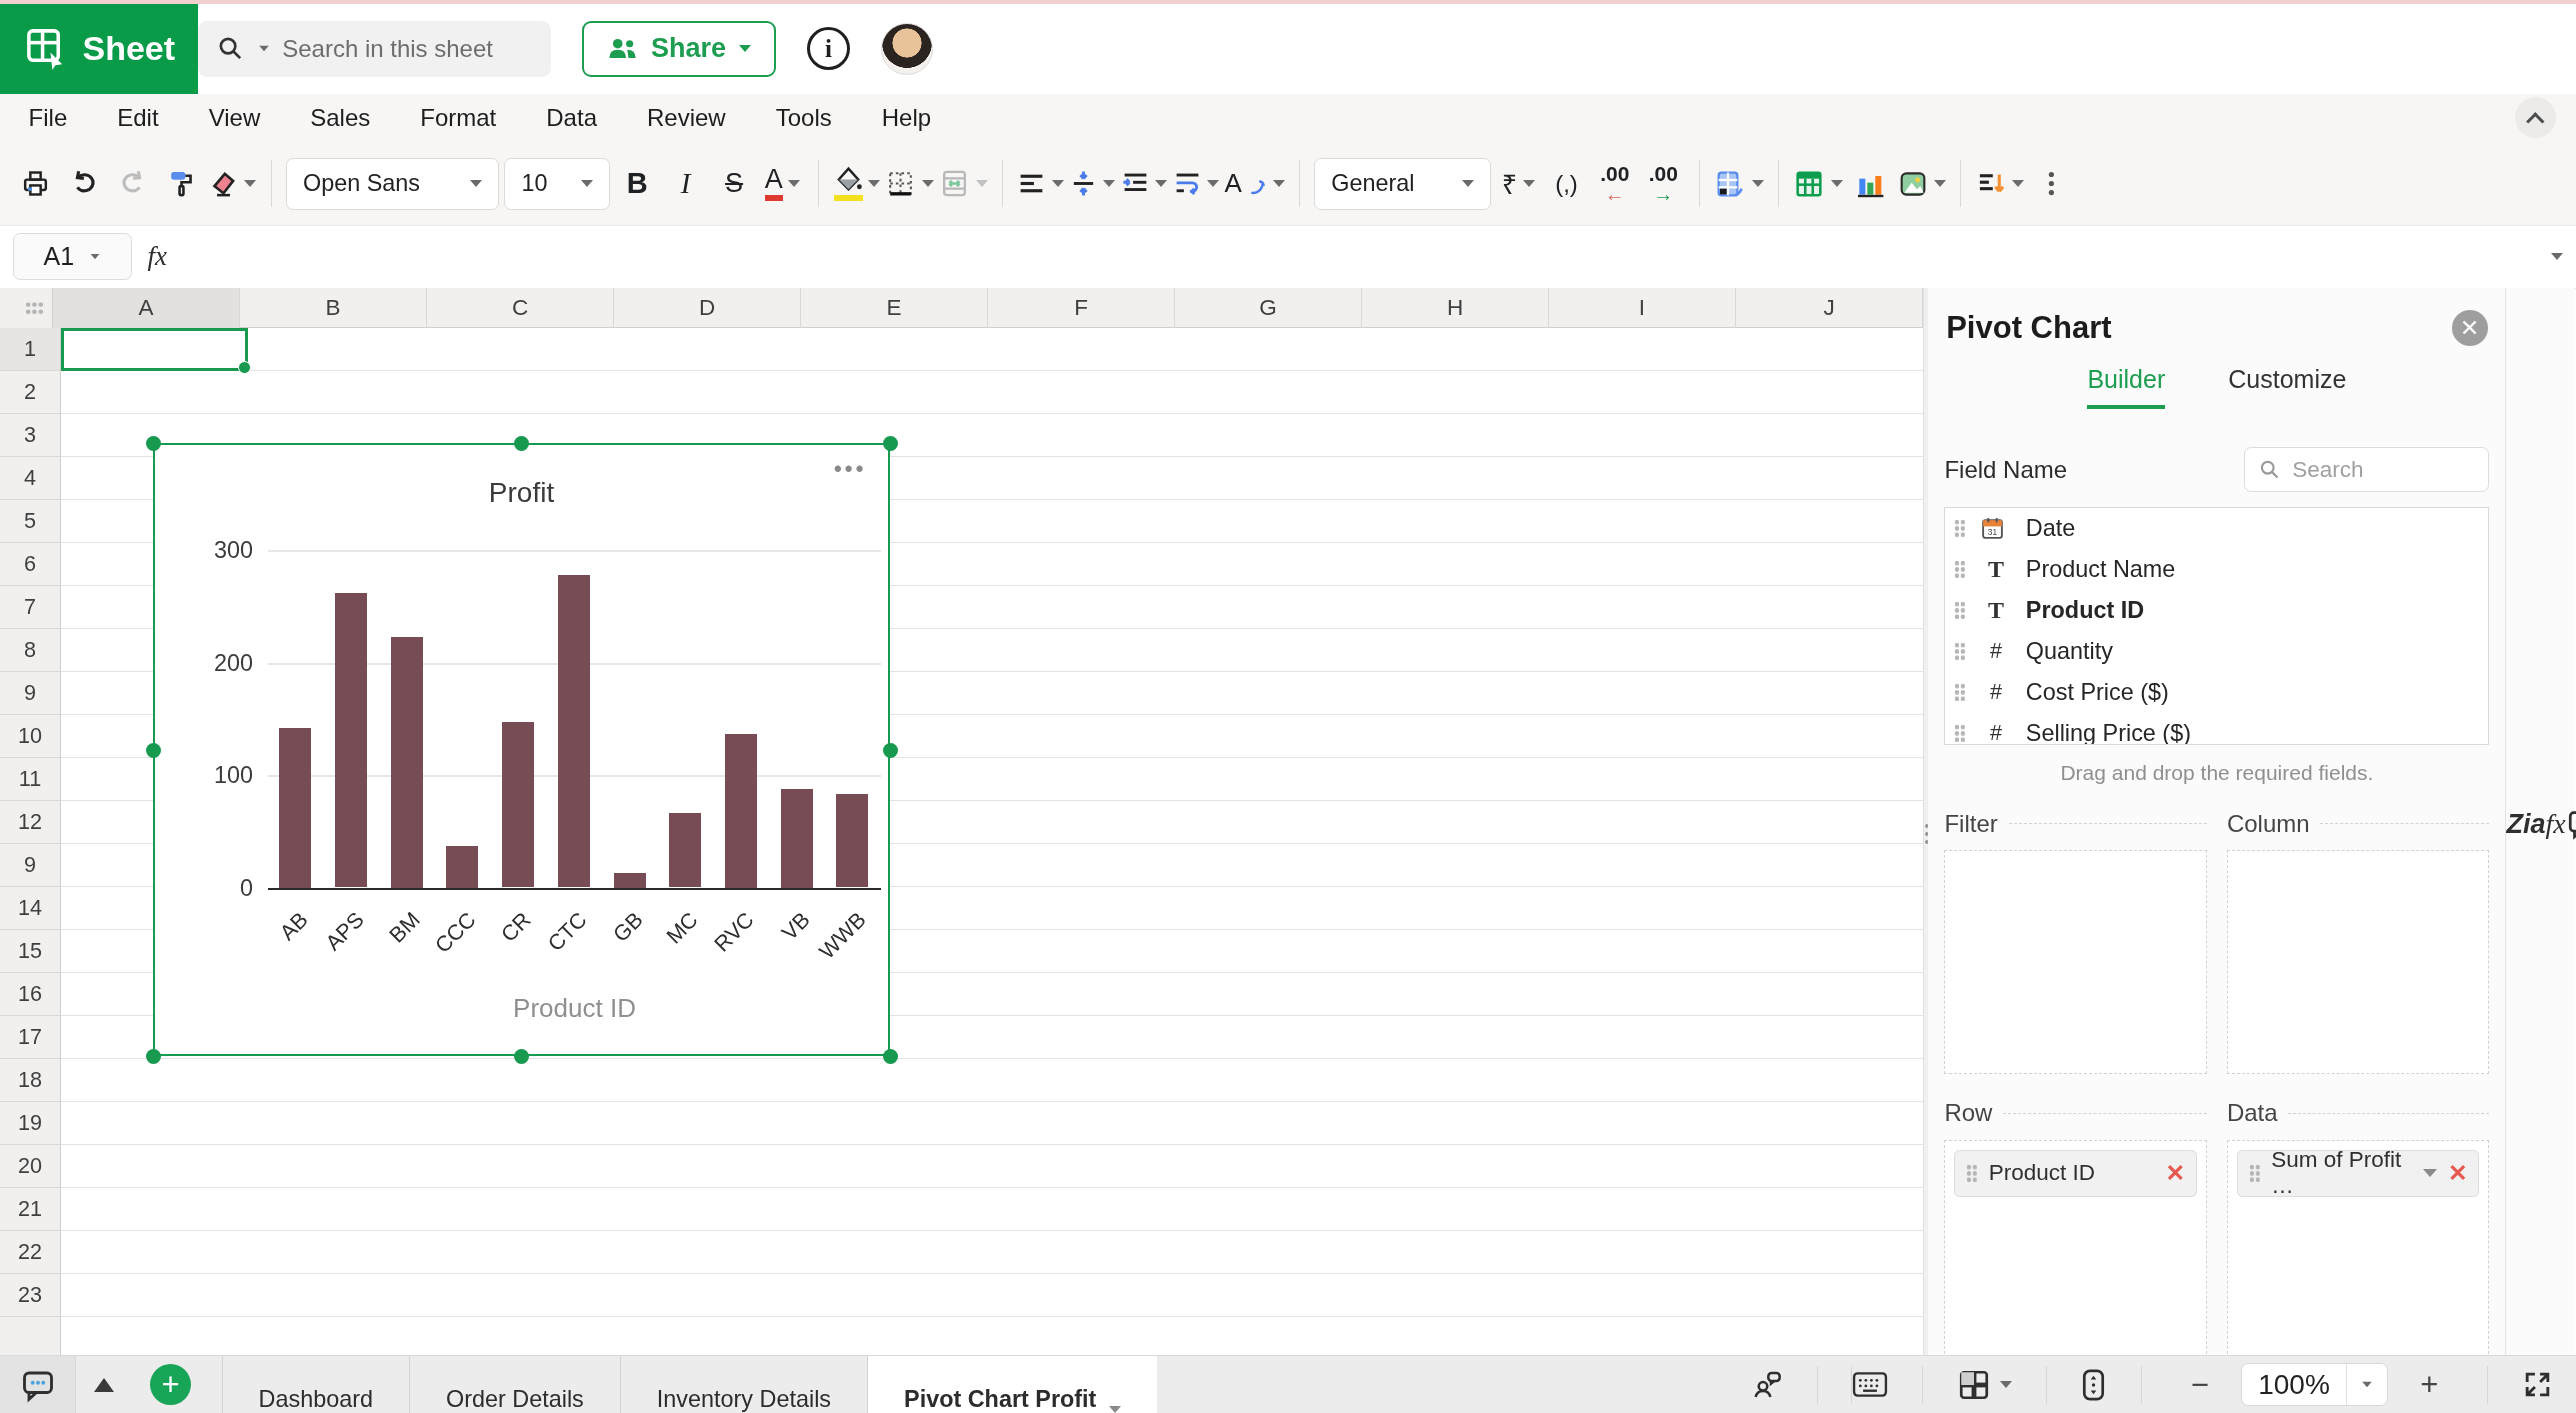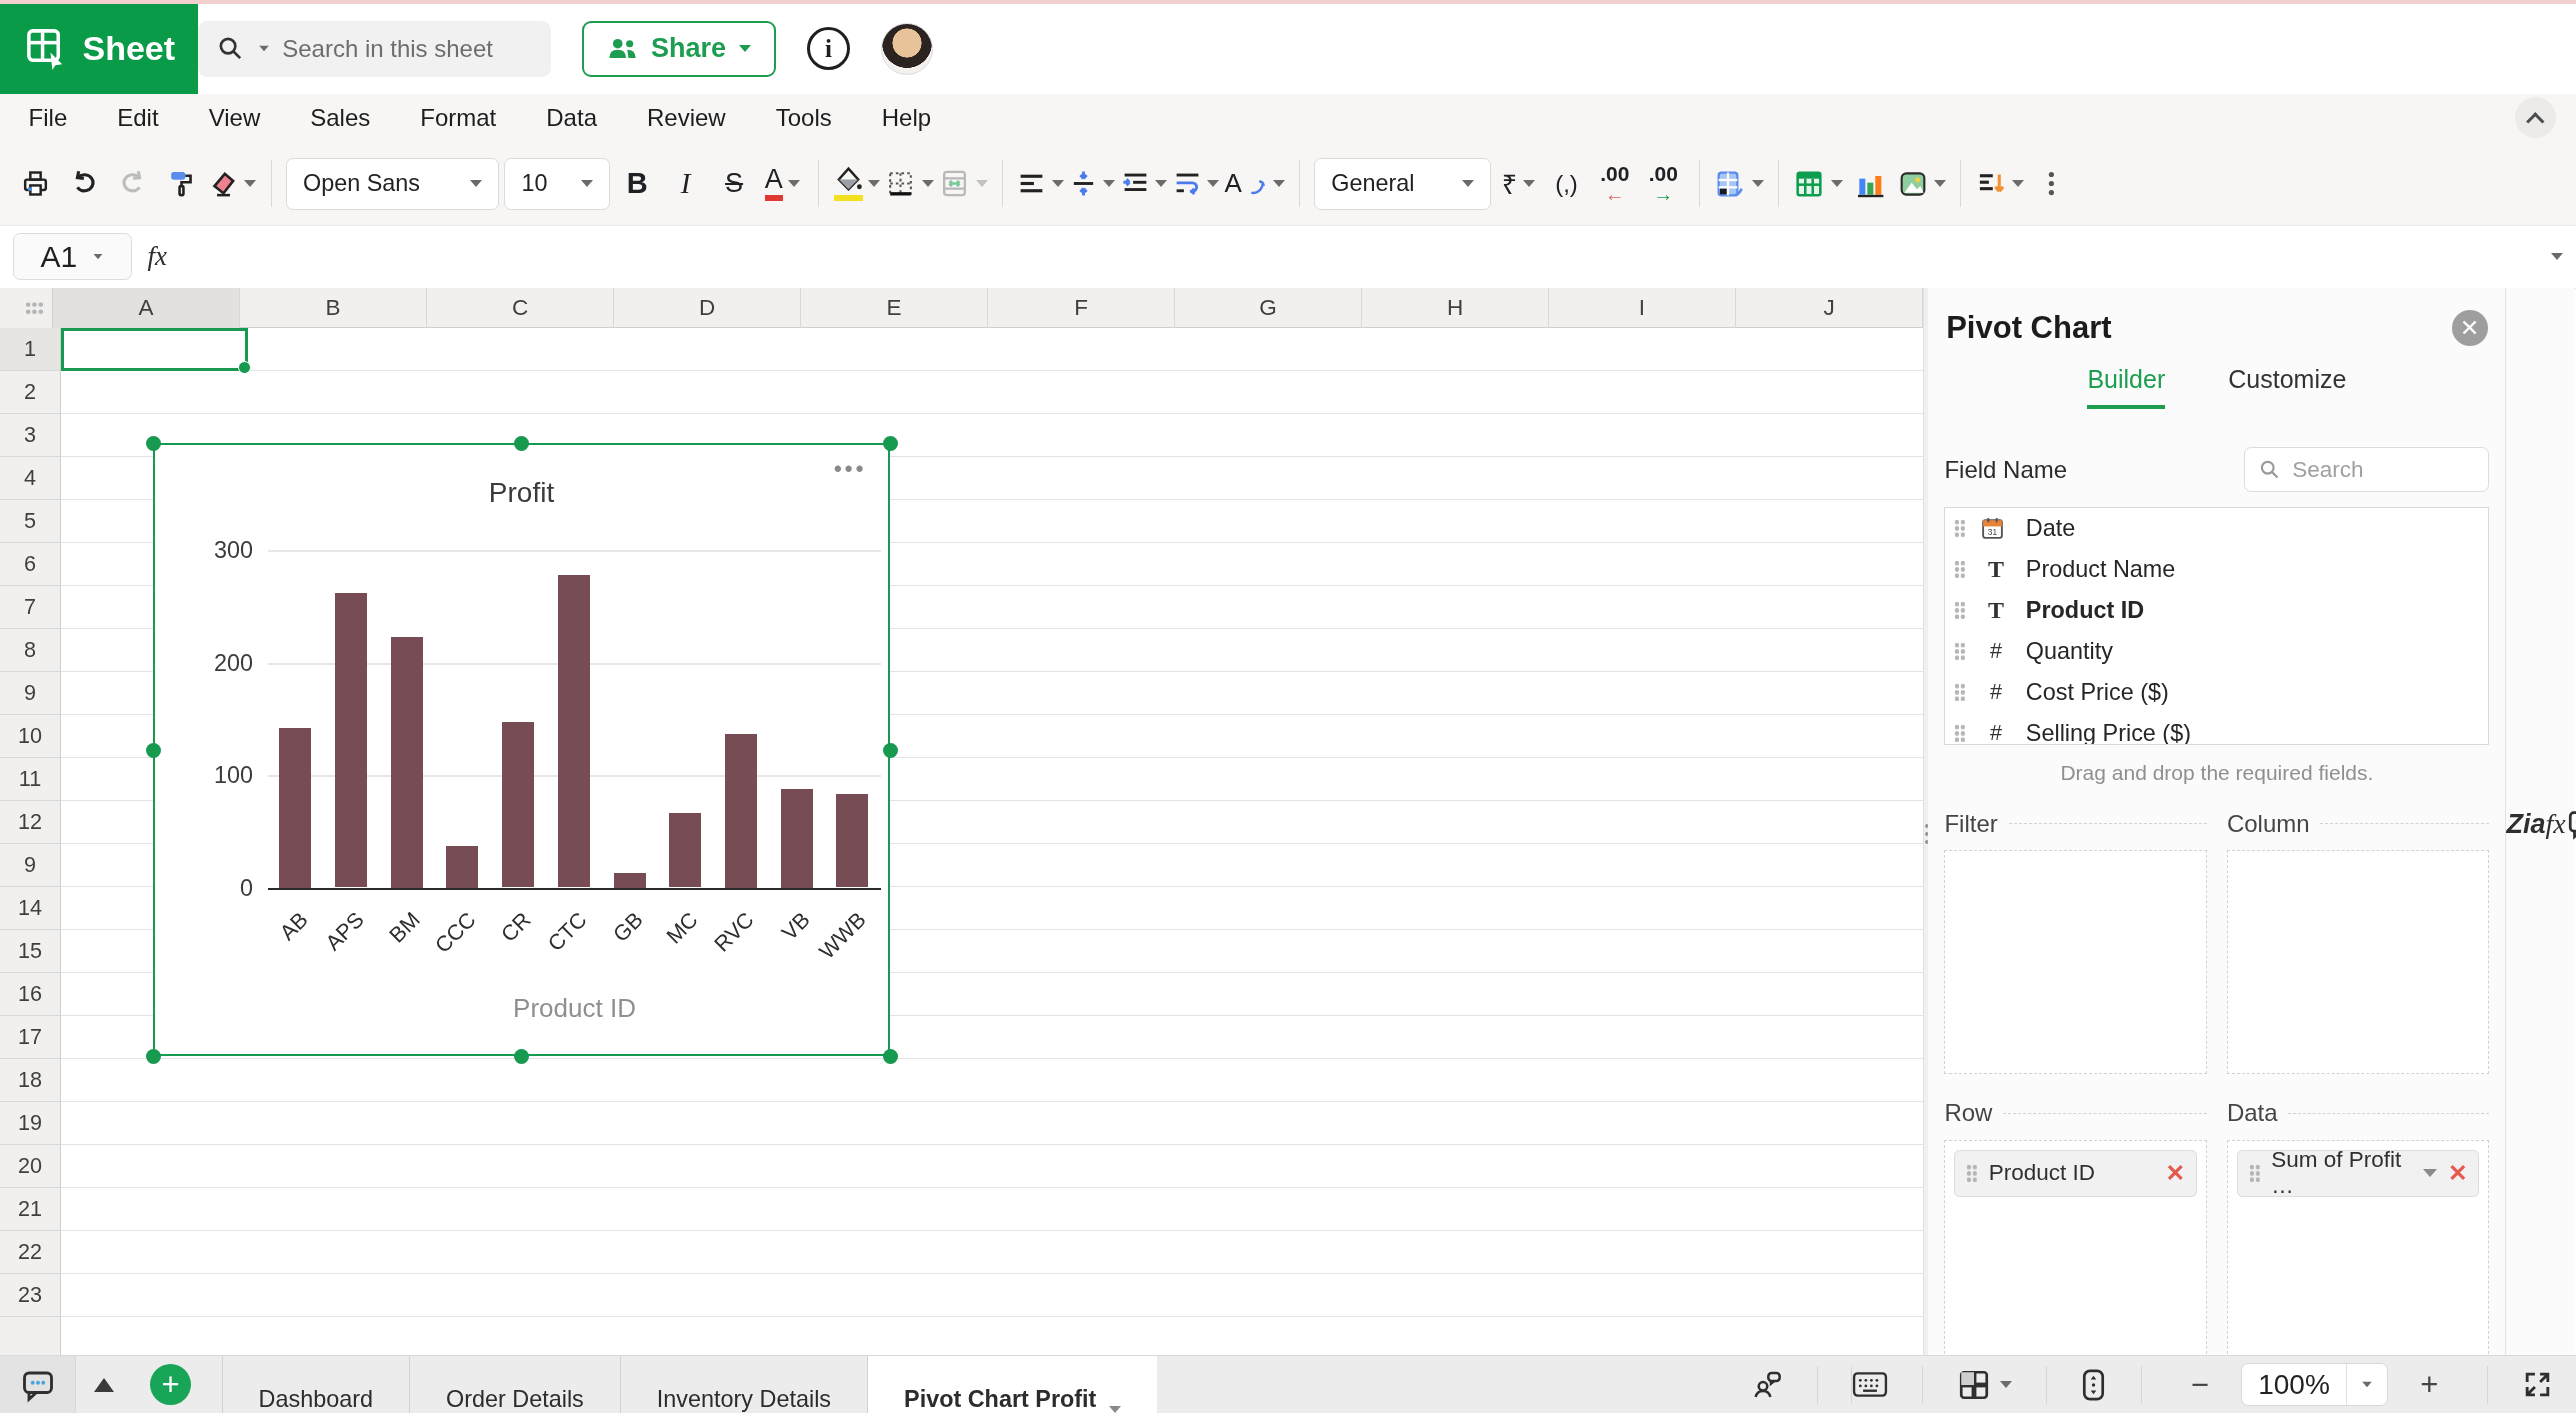--- a/index.html
+++ b/index.html
@@ -40,21 +40,21 @@
   .ital-i { font-style:italic; font-family:"Liberation Serif",serif; font-size:29px; }
   .strike-s { text-decoration:line-through; font-size:27px; }
   .font-color-a { font-size:27px; border-bottom:6.3px solid #e03a30; line-height:1; padding-bottom:1.8px; }
   .fill-underline { border-bottom:6.3px solid #f3e11f; padding-bottom:2.7px; }
   .num-dec { display:flex; flex-direction:column; align-items:center; line-height:1; font-size:21px; font-weight:bold; }
   .num-dec .arr { font-size:20px; }
   .dis { color:#bcbcbc; }
 
   
   .formula-bar { height:63px; background:#fff; border-bottom:0.9px solid #e2e2e2; display:flex; align-items:center; padding:0 12.6px; gap:16px; }
-  .name-box { width:119px; height:47px; background:#fafafa; border:0.9px solid #dcdcdc; border-radius:7.2px; display:flex; align-items:center; justify-content:center; gap:14.4px; font-size:30px; }
+  .name-box { width:119px; height:47px; background:#fafafa; border:0.9px solid #dcdcdc; border-radius:7.2px; display:flex; align-items:center; justify-content:center; gap:14.4px; font-size:25px; }
   .fx-label { font-family:"Liberation Serif",serif; font-style:italic; font-size:27px; color:#2d2d2d; }
   .formula-input { flex:1; height:47px; border:none; outline:none; font-size:22.5px; background:#fff; }
 
   
   .main { position:absolute; top:288px; bottom:58px; left:0; right:0; display:flex; }
   .grid-wrap { width:1923px; position:relative; background:#fff; overflow:hidden; }
   .col-headers { position:absolute; top:0; left:0; right:0; height:40px; display:flex; background:#f1f0ef; border-bottom:0.9px solid #cfcfcf; }
   .corner-cell { width:61px; height:40px; border-right:0.9px solid #cfcfcf; background:#f1f0ef; display:flex; align-items:center; justify-content:flex-end; padding-right:7.2px; }
   .dots-grid { width:20px; height:14.4px; background-image:radial-gradient(circle,#b3b3b3 2px,transparent 2.5px); background-size:6.3px 7.2px; }
   .col-h { width:187px; height:40px; border-right:0.9px solid #d8d8d8; display:flex; align-items:center; justify-content:center; font-size:22.5px; color:#3f3f3f; }

